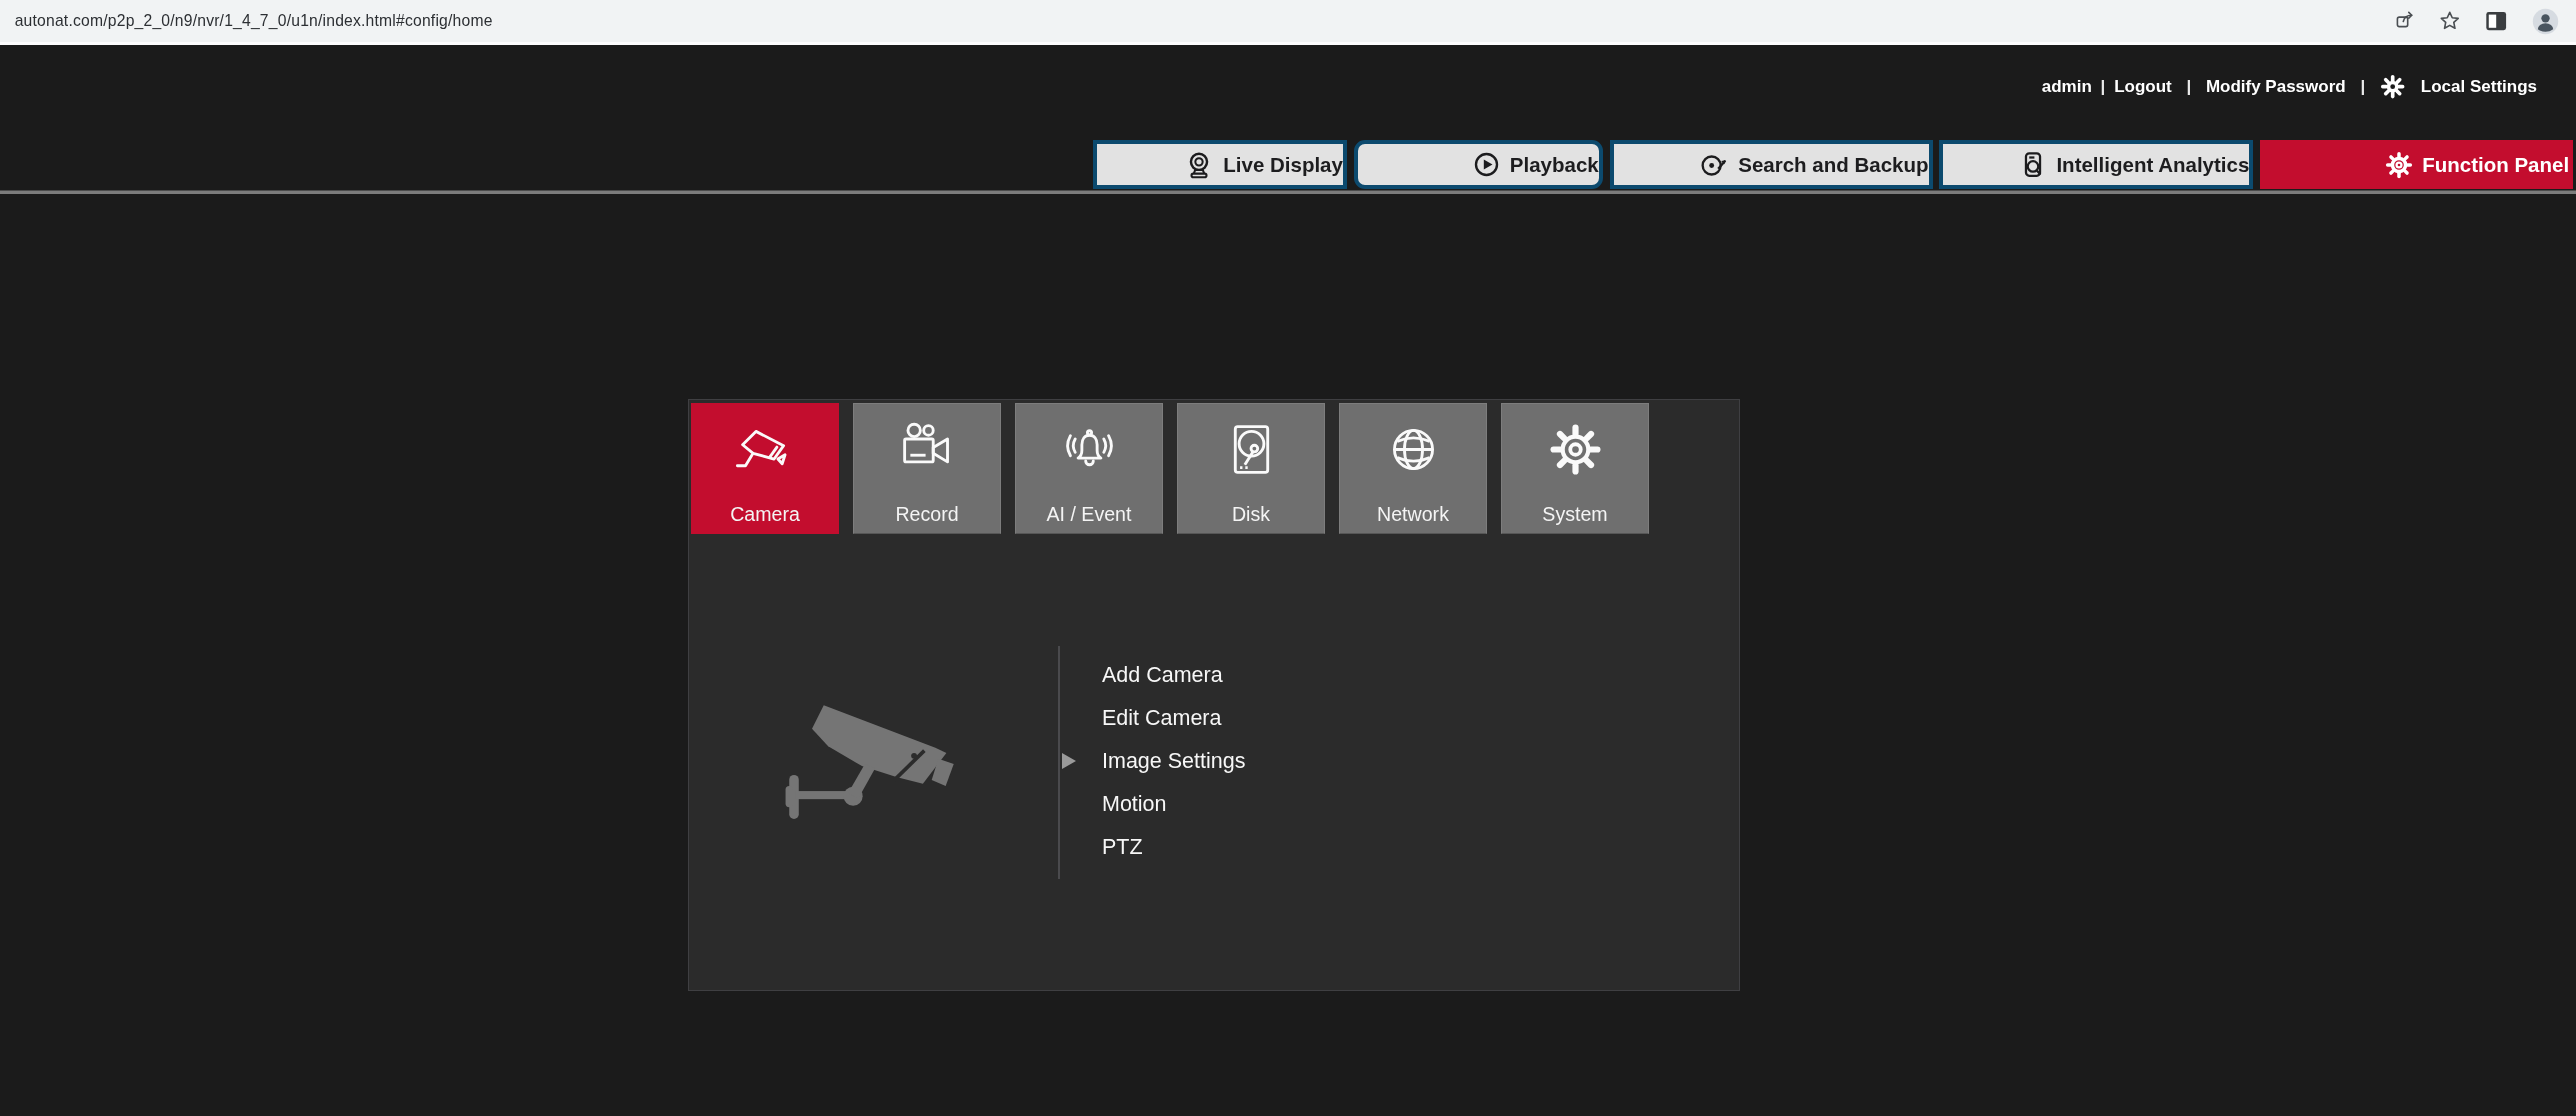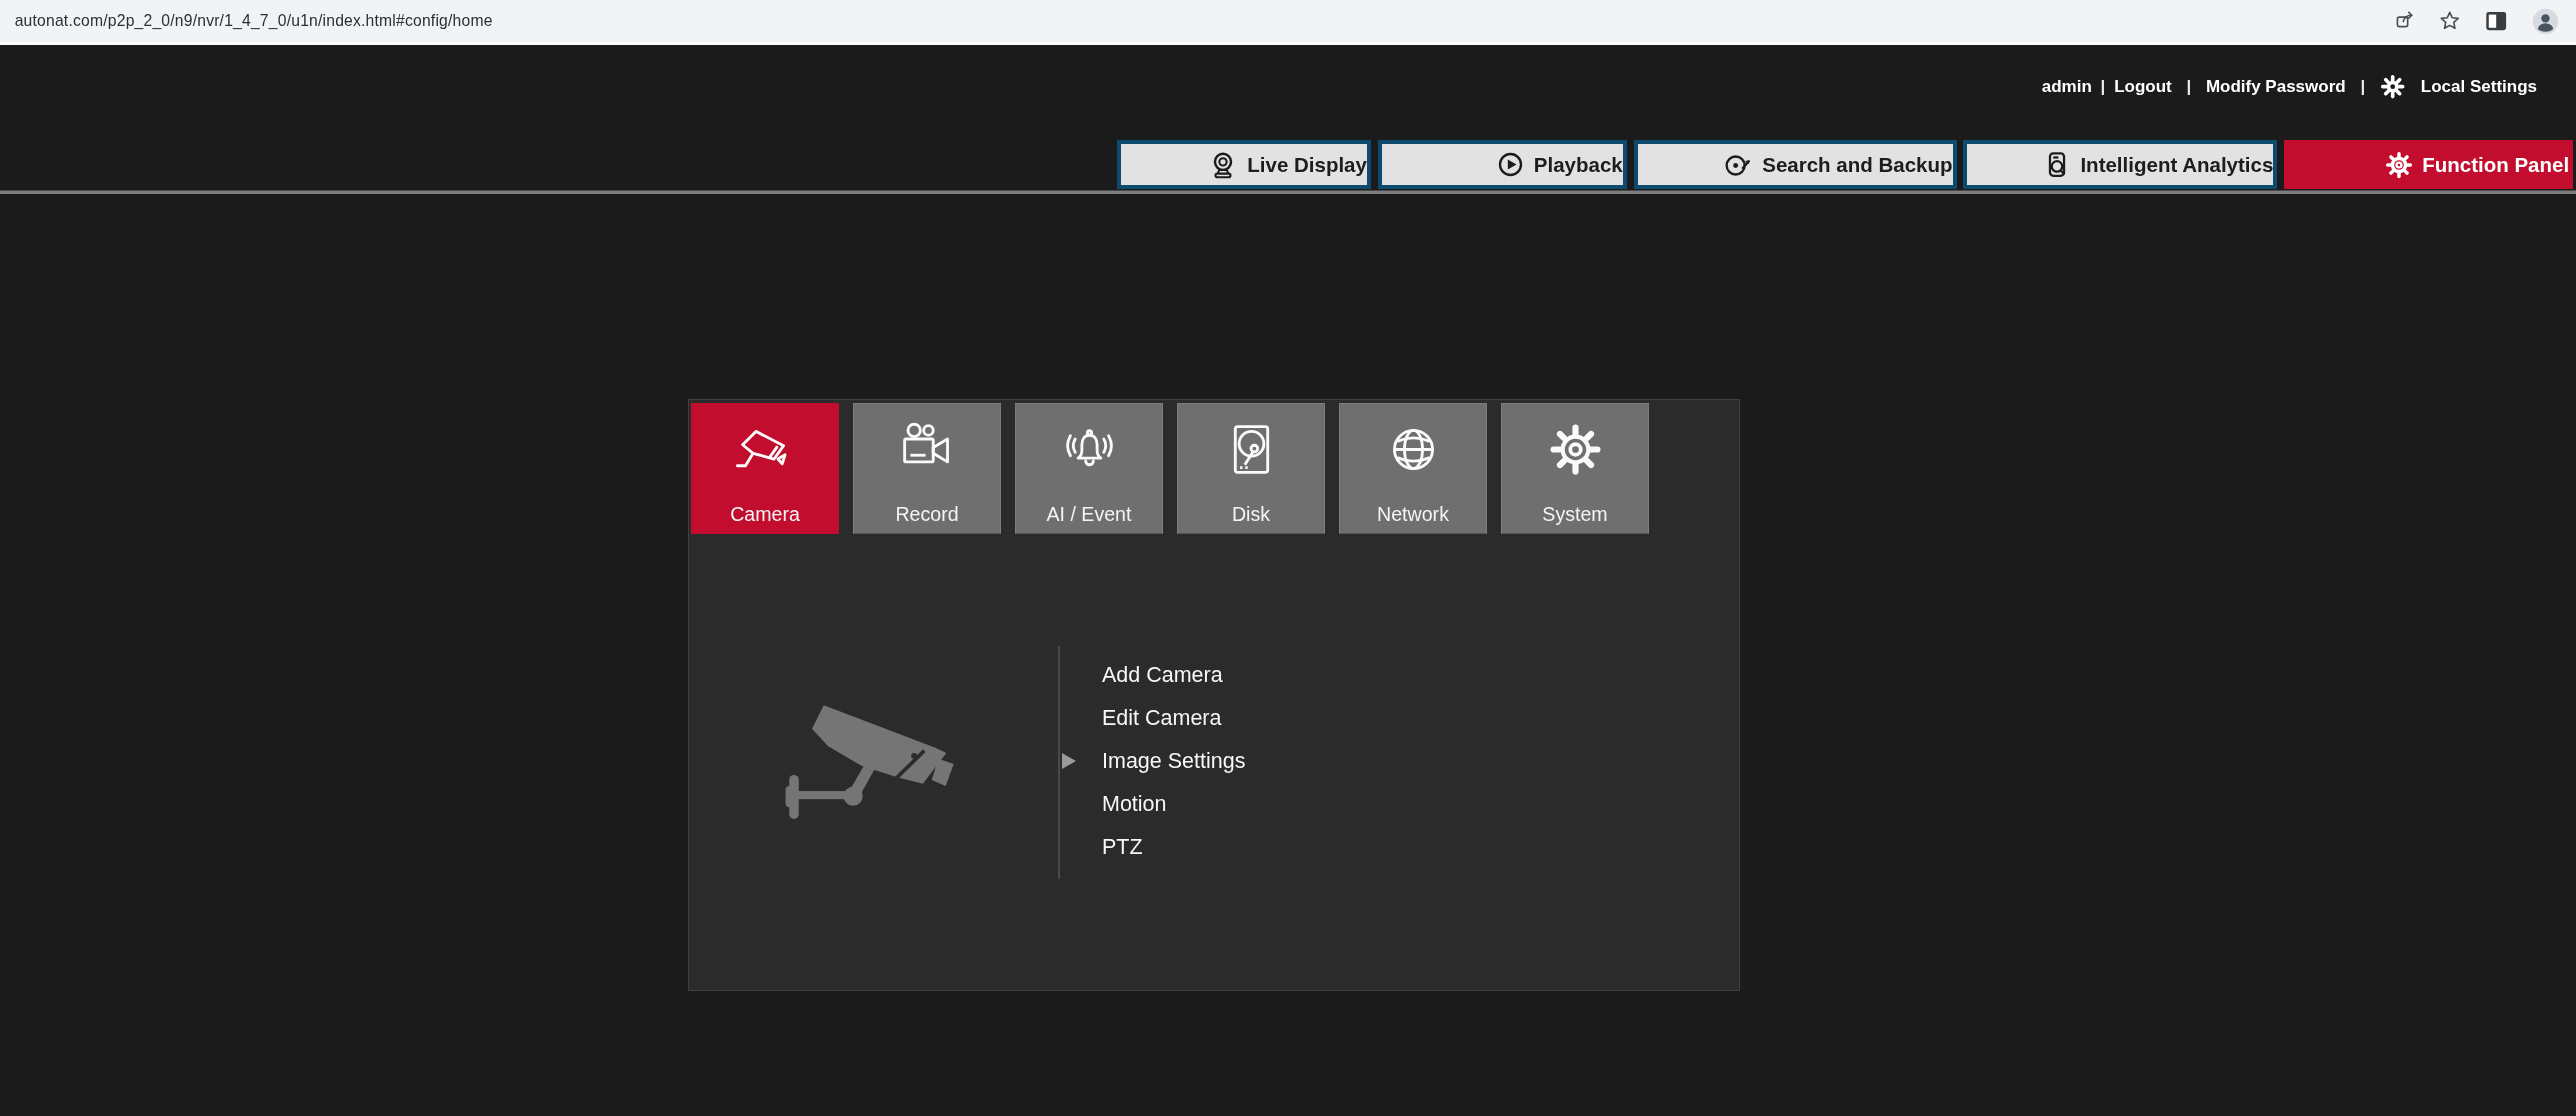--- a/index.html
+++ b/index.html
@@ -29,24 +29,24 @@
   
   .nav-row{position:absolute;top:140px;right:2.9px;height:49px;display:flex;gap:6.8px;}
   .nav-tab{
     box-sizing:border-box;height:49px;
     display:flex;align-items:center;justify-content:flex-end;gap:8.8px;
     background:var(--nav_button_bg,#e2e2e2);
     border:4px solid #0c4a6e;
     color:#1d1d1f;font-size:20.5px;font-weight:bold;cursor:pointer;
   }
   .nav-tab:nth-child(1){width:254px;}
-  .nav-tab:nth-child(2){width:249px;}
+  .nav-tab:nth-child(2){width:249px;border-radius:11px;}
   .nav-tab:nth-child(3){width:323px;}
   .nav-tab:nth-child(4){width:314px;}
-  .nav-tab:nth-child(5){width:289px;}
+  .nav-tab:nth-child(5){width:313px;}
   .nav-tab.active{background:var(--accent_red,#c30d2e);border-color:var(--accent_red,#c30d2e);color:#fff;}
   .nav-tab svg{display:block;flex:none;}
   
   .rule{position:absolute;top:190px;left:0;width:2576px;height:3.9px;background:#7c7c7c;border-top:1px solid #4c4c4c;box-sizing:border-box;}
   
   .panel{
     position:absolute;left:688px;top:399px;width:1052px;height:592px;box-sizing:border-box;
     background:var(--panel_bg,#2b2b2b);border:1px solid #3f3f42;
   }
   .ftabs{position:absolute;left:2px;top:2.9px;display:flex;gap:14px;}

